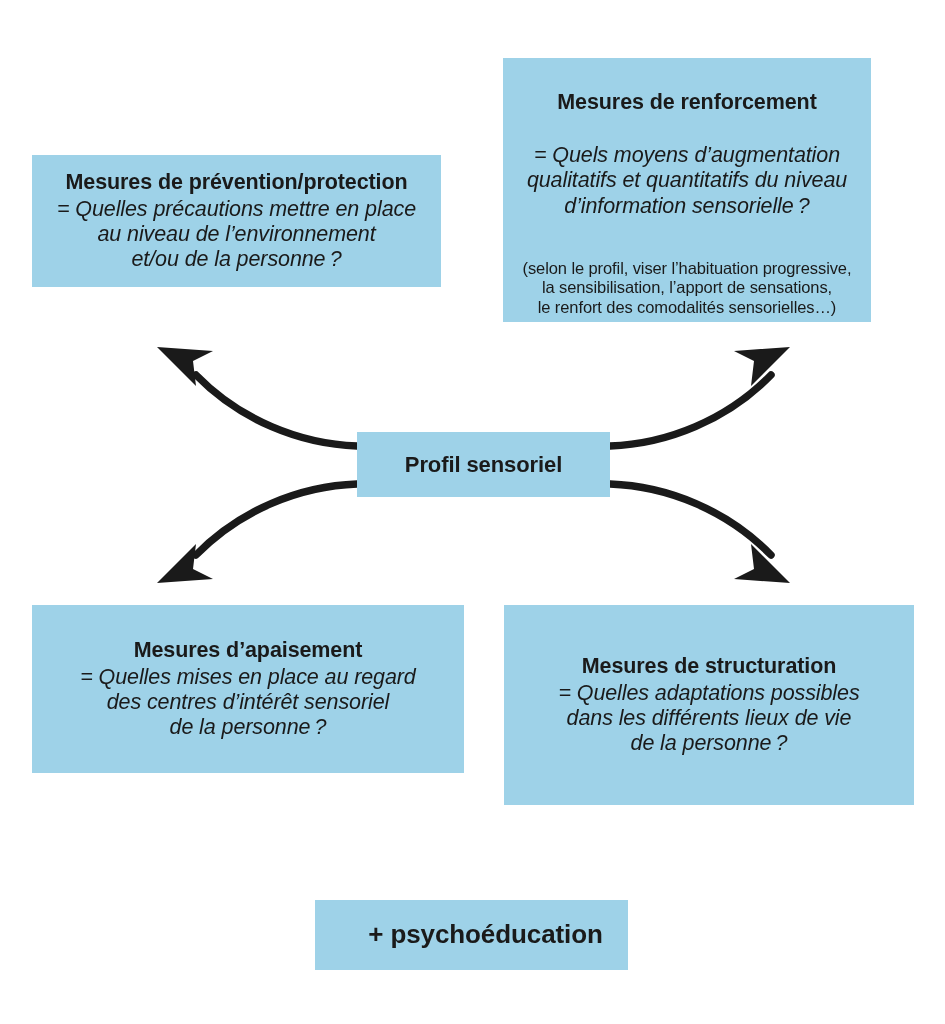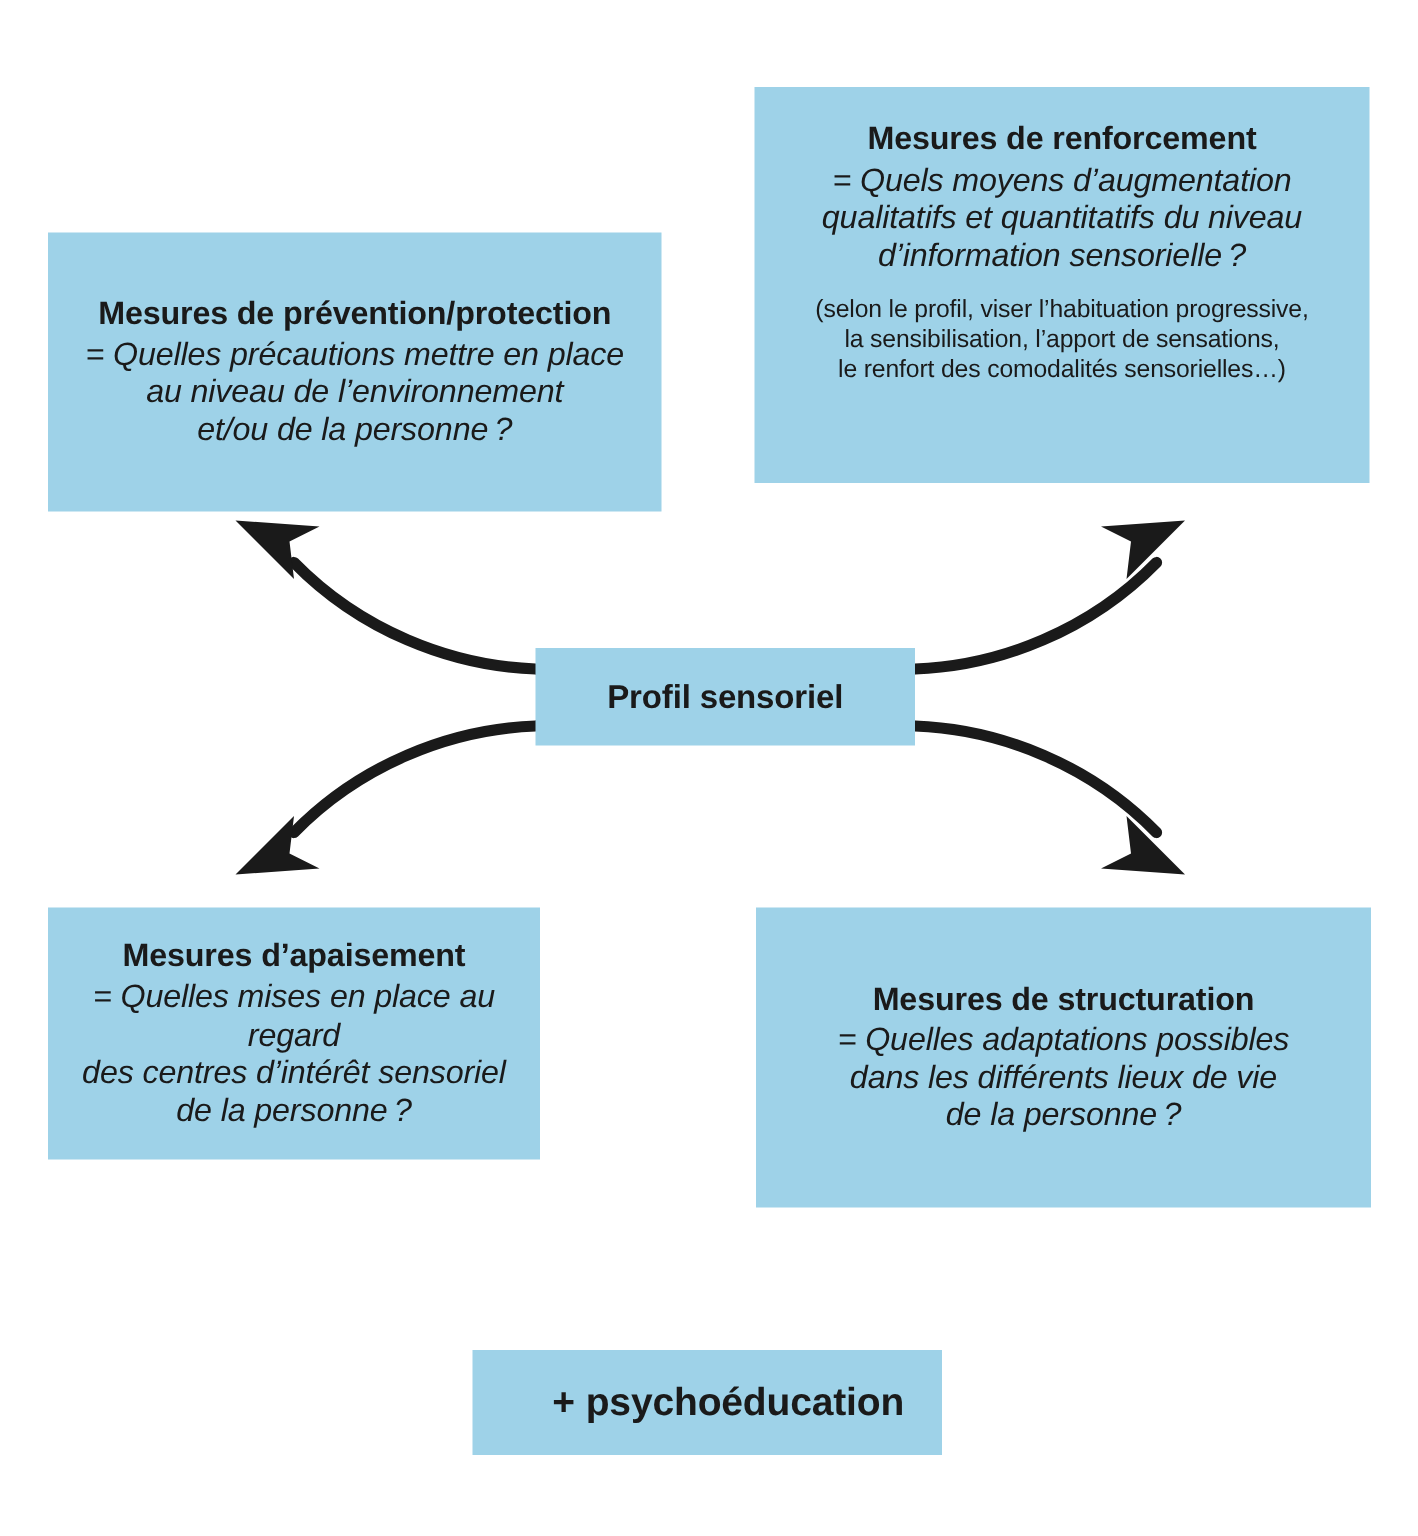--- a/index.html
+++ b/index.html
@@ -47,36 +47,36 @@
   }
   .box .note {
     font-weight: normal;
     line-height: 1.2;
     letter-spacing: -0.1px;
     margin-top: 14px;
   }
 
   
   #box-prevention {
-    left: 32px; top: 155px; width: 409px; height: 186px;
+    left: 32px; top: 155px; width: 409px; height: 132px;
   }
   #box-prevention .title { font-size: 21.5px; }
   #box-prevention .body  { font-size: 21.5px; margin-top: 3px; }
 
   #box-renforcement {
-    left: 503px; top: 58px; width: 410px; height: 264px;
-    justify-content: flex-start;
-    padding-top: 22px;
+    left: 503px; top: 58px; width: 368px; height: 264px;
+    justify-content: space-between;
+    padding-top: 32px;
   }
   #box-renforcement .title { font-size: 21.5px; }
   #box-renforcement .body  { font-size: 21.5px; margin-top: 3px; }
   #box-renforcement .note  { font-size: 16.5px; }
 
   #box-apaisement {
-    left: 32px; top: 605px; width: 328px; height: 168px;
+    left: 32px; top: 605px; width: 432px; height: 168px;
   }
   #box-apaisement .title { font-size: 21.5px; }
   #box-apaisement .body  { font-size: 21.5px; margin-top: 3px; }
 
   #box-structuration {
     left: 504px; top: 605px; width: 410px; height: 200px;
   }
   #box-structuration .title { font-size: 21.5px; }
   #box-structuration .body  { font-size: 21.5px; margin-top: 3px; }
 

